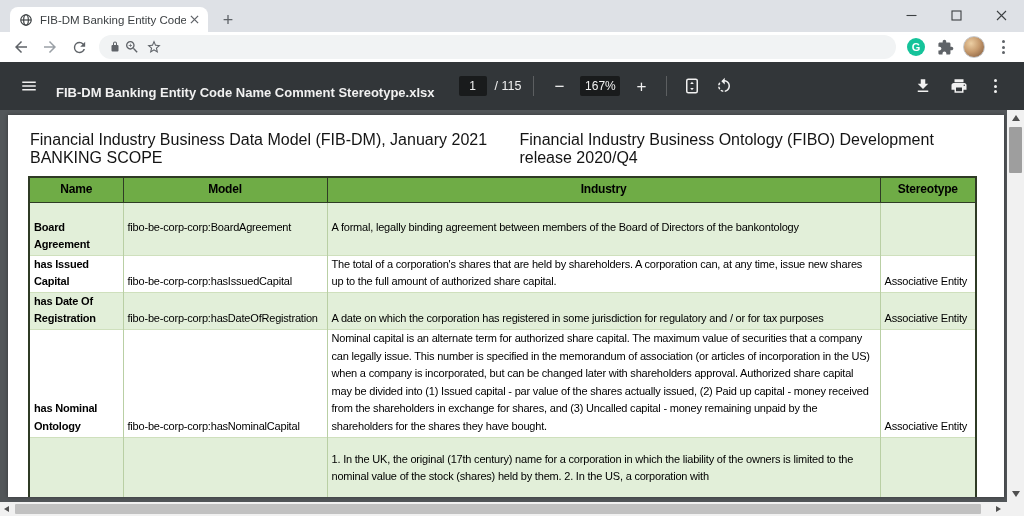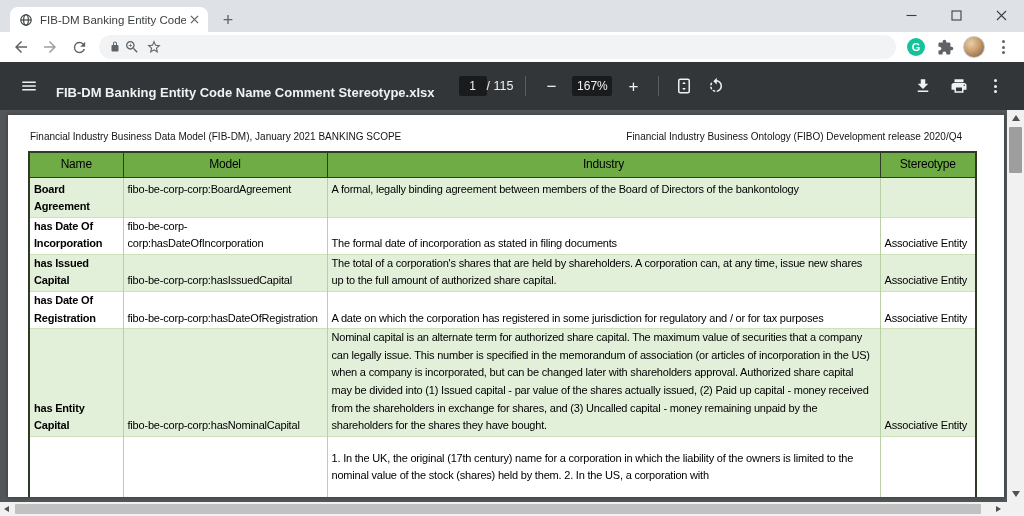--- a/index.html
+++ b/index.html
@@ -31,44 +31,44 @@
             border:1px solid #c5c8cc; }
   .dots3 { display:flex; flex-direction:column; gap:2.5px; }
   .dots3 span { width:3px; height:3px; border-radius:50%; background:#5f6368; }
 
   
   .pdf-toolbar { height:48px; background:#323639; display:flex; align-items:center; padding:0 16px; color:#f1f1f1; }
   .pdf-btn { width:26px; height:26px; display:flex; align-items:center; justify-content:center; border-radius:13px; flex:0 0 auto; }
   .pdf-filename { font-size:13px; font-weight:bold; color:#f1f1f1; margin:13px 0 0 14px; white-space:nowrap; }
   .page-box { width:28px; height:20px; background:#191b1c; border-radius:2px; color:#f1f1f1; font-size:12px;
               text-align:center; line-height:20px; margin-left:24px; }
-  .page-total { font-size:12.5px; margin-left:0; white-space:nowrap; }
+  .page-total { font-size:12.5px; margin-left:8px; white-space:nowrap; }
   .vsep { width:1px; height:20px; background:#5c5f61; margin:0 12px; flex:0 0 auto; }
   .zoom-glyph { font-size:17px; color:#f1f1f1; line-height:1; }
   .zoom-box { min-width:40px; height:20px; background:#191b1c; border-radius:2px; color:#f1f1f1; font-size:12px;
               text-align:center; line-height:20px; margin:0 8px; padding:0 3px; }
   .pdf-right { margin-left:auto; display:flex; align-items:center; gap:10px; }
   .dots3w span { background:#f1f1f1; }
 
   
   .content { position:relative; height:406px; background:#525659; }
   .page { position:absolute; left:8px; top:5px; width:996px; height:382px; background:#ffffff; overflow:hidden;
           box-shadow:0 0 4px rgba(0,0,0,.35); }
-  .doc-header { display:flex; justify-content:space-between; margin:16px 42px 0 22px; font-size:10px; color:#141414; }
+  .doc-header { display:flex; justify-content:space-between; margin:16px 42px 0 22px; font-size:16px; color:#141414; }
 
   table.doc { margin:9px 0 0 20px; border-collapse:collapse; width:947px; table-layout:fixed;
               font-size:11px; line-height:17.6px; color:#000; letter-spacing:-0.2px; }
   table.doc { border:2px solid #2f3b25; }
-  table.doc th { background:#6fac46; color:#000; font-weight:normal; font-size:12px; height:25px;
+  table.doc th { background:#6fac46; color:#000; font-weight:bold; font-size:12px; height:25px;
                  border:1px solid #2f3b25; padding:0 3px; text-align:center; }
   table.doc td { vertical-align:bottom; padding:0 4px 1px 4px;
                  border-left:1px solid #b9cfa4; border-right:1px solid #b9cfa4; border-top:1px solid #cfe0bd; }
   table.doc tbody tr:nth-child(odd) { background:#e2efd9; }
   table.doc td.col-name { font-weight:bold; }
-  table.doc tbody tr:first-child td { vertical-align:top; padding-top:3px; }
+  table.doc tbody tr:first-child td { vertical-align:top; padding-top:16px; }
   table.doc tbody tr:last-child td { vertical-align:top; padding-top:13px; height:90px; }
 
   
   .vscroll { position:absolute; right:0; top:0; width:17px; height:392px; background:#f1f1f1; }
   .vthumb { position:absolute; left:2px; right:2px; top:17px; height:46px; background:#9e9e9e; border-radius:1px; }
   .hscroll { position:absolute; left:0; bottom:0; height:14px; width:1007px; background:#f1f1f1; }
   .hthumb { position:absolute; top:2px; bottom:2px; left:15px; width:966px; background:#c1c1c1; border-radius:1px; }
   .corner { position:absolute; right:0; bottom:0; width:17px; height:14px; background:#f1f1f1; }
   .arrow { position:absolute; width:0; height:0; }
   .ar-up    { left:5px; top:5px;    border-left:4px solid transparent; border-right:4px solid transparent; border-bottom:6px solid #505050; }
@@ -246,39 +246,33 @@
           </tr>
         </thead>
       <tbody>
           <tr>
             <td class="col-name">Board Agreement</td>
             <td class="col-code">fibo-be-corp-corp:BoardAgreement</td>
             <td class="col-comment">A formal, legally binding agreement between members of the Board of Directors of the bankontology</td>
             <td class="col-stereotype"></td>
           </tr>
           <tr>
-            <td class="col-name">has Date Of Incorporation</td>
-            <td class="col-code">fibo-be-corp-corp:hasDateOfIncorporation</td>
-            <td class="col-comment">The formal date of incorporation as stated in filing documents</td>
-            <td class="col-stereotype">Associative Entity</td>
-          </tr>
-          <tr>
             <td class="col-name">has Issued Capital</td>
             <td class="col-code">fibo-be-corp-corp:hasIssuedCapital</td>
             <td class="col-comment">The total of a corporation's shares that are held by shareholders. A corporation can, at any time, issue new shares up to the full amount of authorized share capital.</td>
             <td class="col-stereotype">Associative Entity</td>
           </tr>
           <tr>
             <td class="col-name">has Date Of Registration</td>
             <td class="col-code">fibo-be-corp-corp:hasDateOfRegistration</td>
             <td class="col-comment">A date on which the corporation has registered in some jurisdiction for regulatory and / or for tax purposes</td>
             <td class="col-stereotype">Associative Entity</td>
           </tr>
           <tr>
-            <td class="col-name">has Entity Capital</td>
+            <td class="col-name">has Nominal Ontology</td>
             <td class="col-code">fibo-be-corp-corp:hasNominalCapital</td>
             <td class="col-comment">Nominal capital is an alternate term for authorized share capital. The maximum value of securities that a company can legally issue. This number is specified in the memorandum of association (or articles of incorporation in the US) when a company is incorporated, but can be changed later with shareholders approval.  Authorized share capital may be divided into (1) Issued capital - par value of the shares actually issued, (2) Paid up capital - money received from the shareholders in exchange for shares, and (3) Uncalled capital - money remaining unpaid by the shareholders for the shares they have bought.</td>
             <td class="col-stereotype">Associative Entity</td>
           </tr>
           <tr>
             <td class="col-name"></td>
             <td class="col-code"></td>
             <td class="col-comment">1. In the UK, the original (17th century) name for a corporation in which the liability of the owners is limited to the nominal value of the stock (shares) held by them. 2. In the US, a corporation with</td>
             <td class="col-stereotype"></td>
           </tr>

